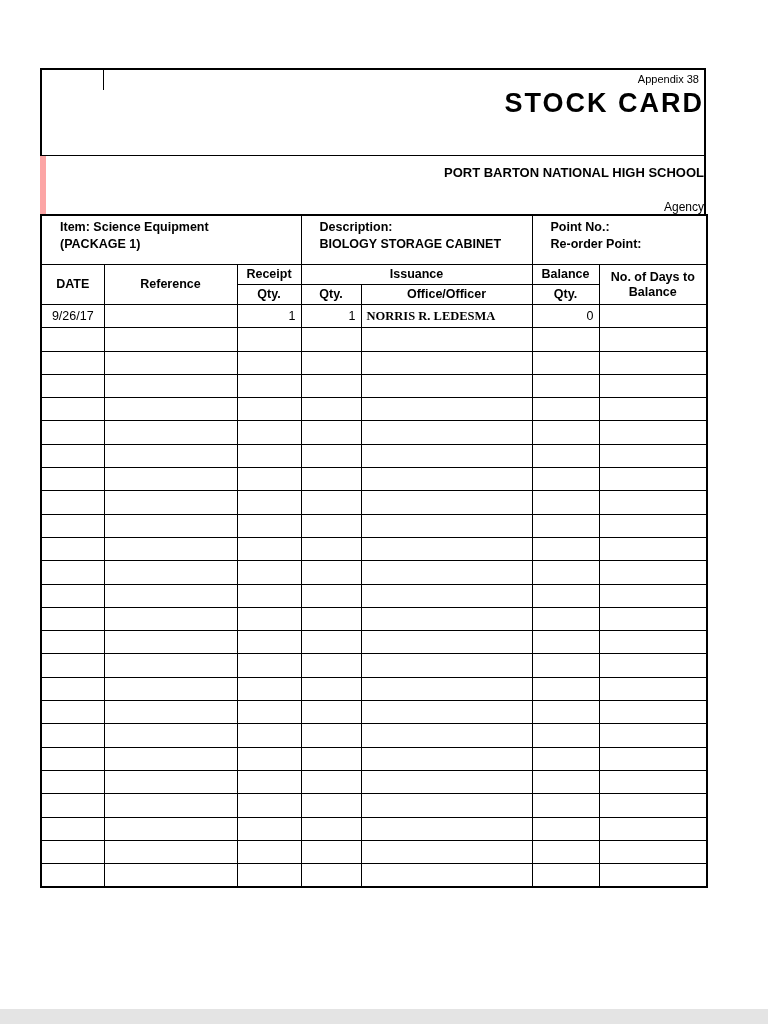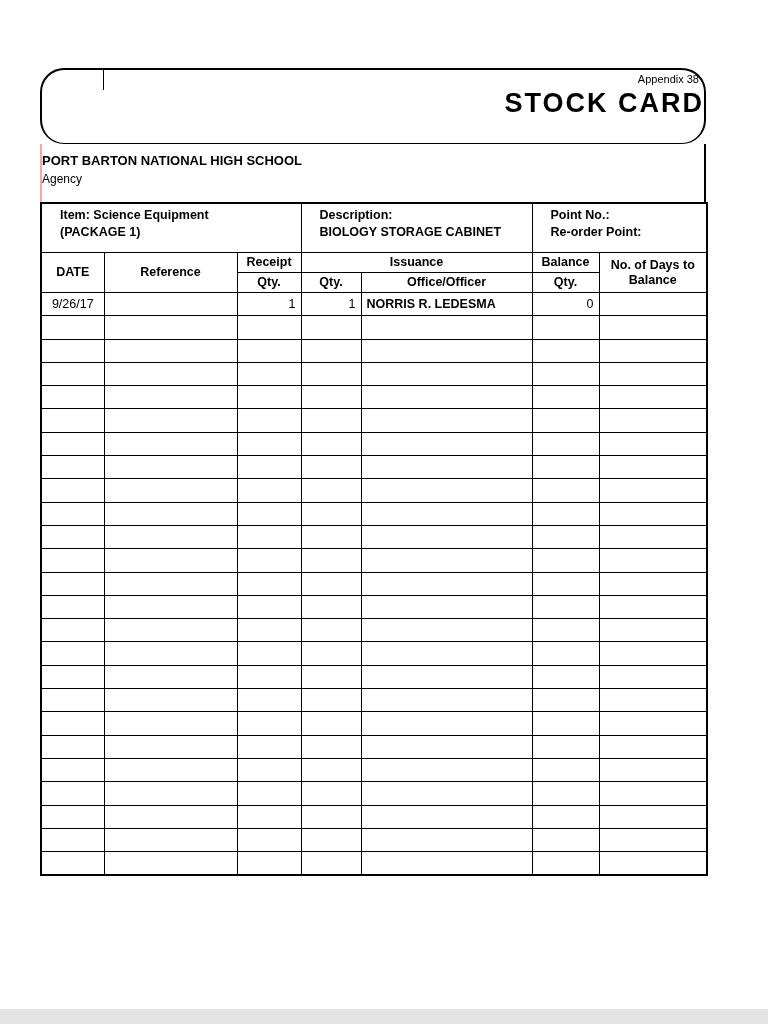--- a/index.html
+++ b/index.html
@@ -5,59 +5,59 @@
   html,body{margin:0;padding:0;}
   body{
     width:768px;height:1024px;background:#ffffff;position:relative;
     font-family:"Liberation Sans","DejaVu Sans",sans-serif;color:#000;
     overflow:hidden;
   }
   .sheet{position:absolute;left:40px;top:68px;width:666px;}
 
   
   .top-box{
-    position:relative;height:76px;box-sizing:border-box;
+    position:relative;height:88px;box-sizing:border-box;
     border-top:2px solid #000;border-left:2px solid #000;border-right:2px solid #000;
-    border-bottom:1px solid #000;background:#fff;border-radius:24px;
+    border-bottom:1px solid #000;background:#fff;
   }
   .tick{position:absolute;left:61px;top:0;width:1px;height:20px;background:#000;}
   .appendix{position:absolute;top:3px;right:5px;font-size:11px;}
   .title{
     text-align:right;margin-top:18px;font-size:27px;font-weight:bold;letter-spacing:2px;
   }
 
   
   .agency-box{
     height:58px;box-sizing:border-box;
-    border-left:2px solid #fca5a5;border-right:2px solid #000;
-    text-align:left;padding-top:9px;background:#fff;
+    border-left:6px solid #fca5a5;border-right:2px solid #000;
+    text-align:right;padding-top:9px;background:#fff;
   }
   .school{font-size:13px;font-weight:bold;}
-  .agency{font-size:12px;margin-top:4px;}
+  .agency{font-size:12px;margin-top:20px;}
 
   
   table.stock-table{
     width:666px;table-layout:fixed;border-collapse:collapse;
     border:2px solid #000;background:#fff;
   }
   td,th{
     border:1px solid #000;font-size:12.5px;overflow:hidden;white-space:nowrap;
   }
   .info-cell{
     height:42px;vertical-align:top;text-align:left;font-weight:bold;
     padding:3px 18px;line-height:17px;
   }
   tr.hdr th{
     height:19px;font-weight:bold;text-align:center;padding:0 2px;line-height:15px;
     vertical-align:middle;
   }
   tbody td{height:22.3px;padding:0 5px;line-height:22px;}
   .c-date{text-align:center;}
   .num{text-align:right;}
-  .c-office{text-align:left;font-weight:bold;}
+  .c-office{text-align:left;font-weight:bold;font-family:Liberation Serif, serif;}
 
   .bottom-strip{
     position:absolute;left:0;bottom:0;width:768px;height:15px;background:#e4e4e4;
   }
 </style>
 </head>
 <body>
 
 <div class="page">
   <div class="sheet">

